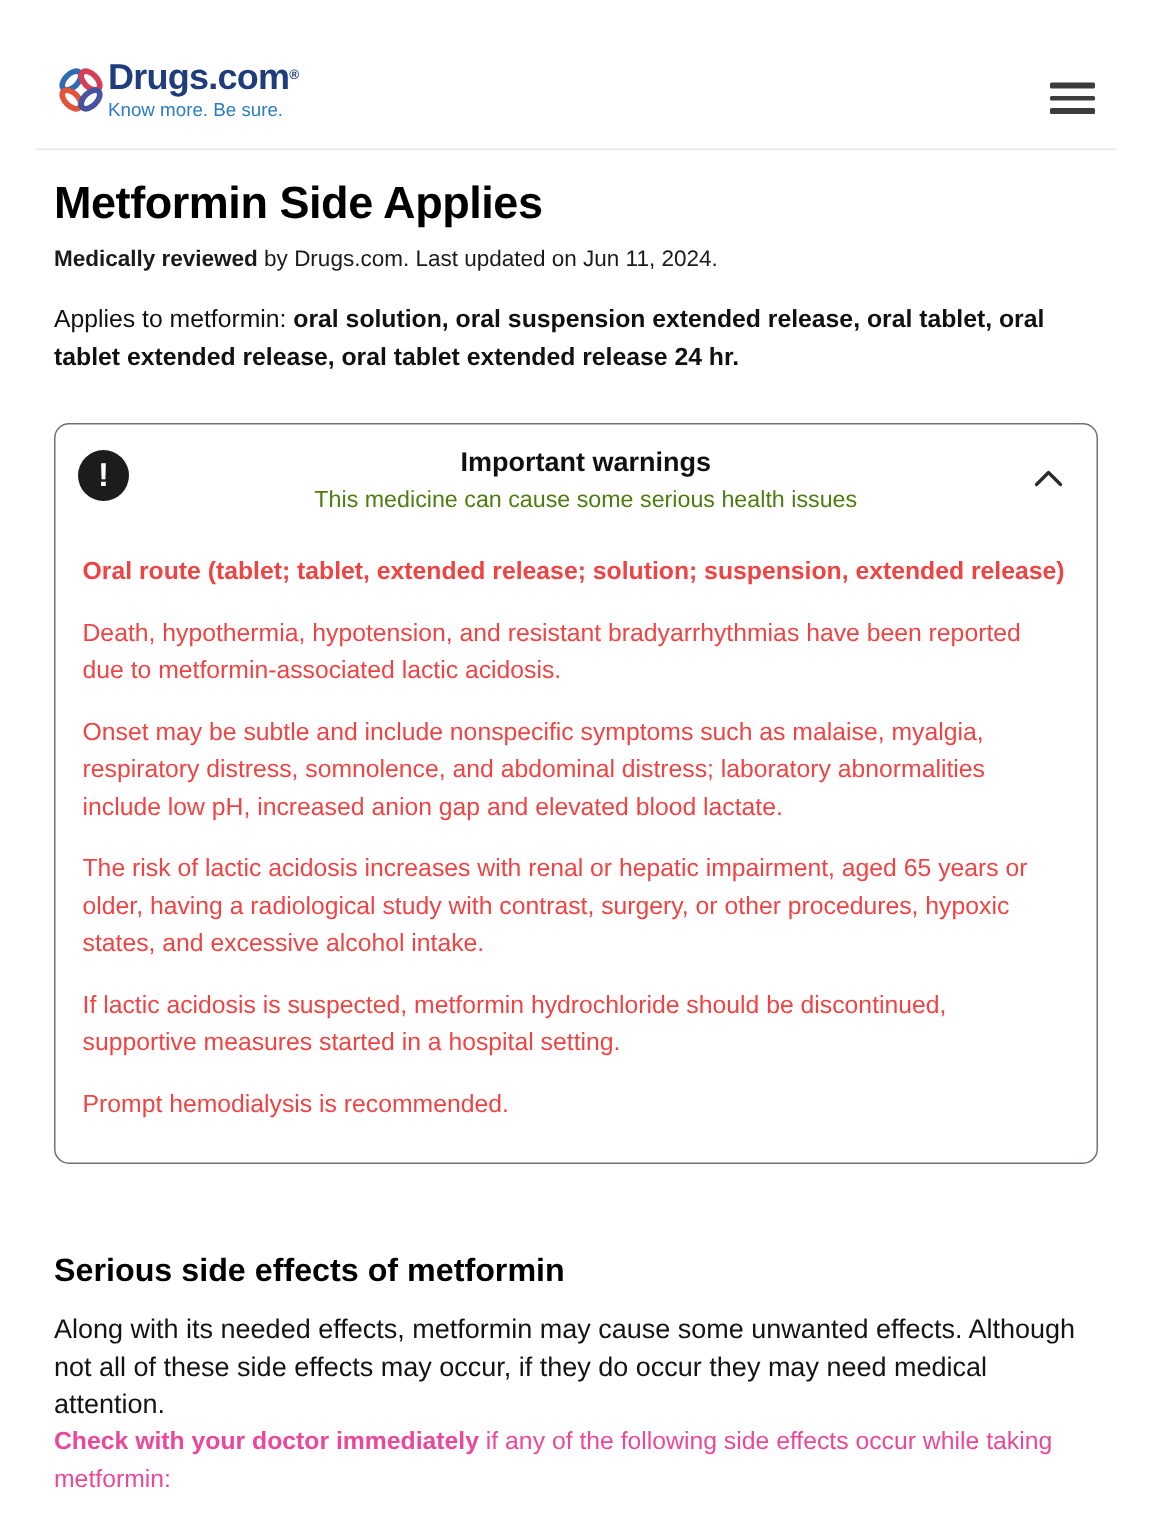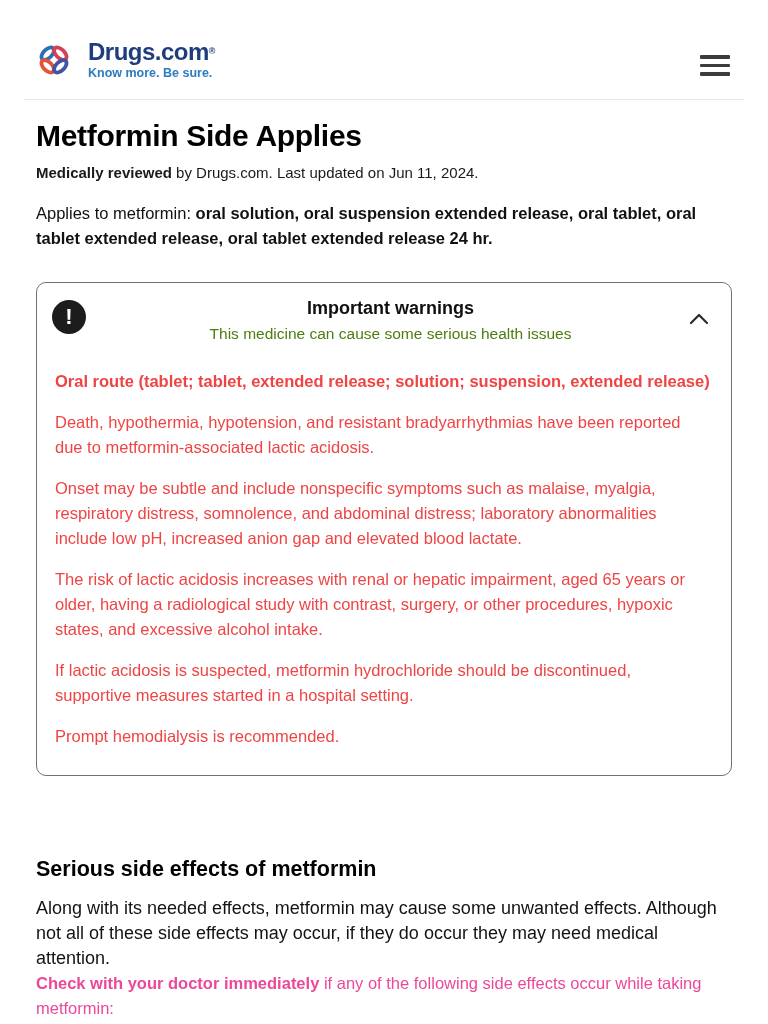--- a/index.html
+++ b/index.html
@@ -10,28 +10,28 @@
     color: #1b1b1b; overflow: hidden;
   }
 
   
   .site-header {
     margin: 0 24px;
     padding: 40px 12px 12px 12px;
     display: flex; align-items: flex-start; justify-content: space-between;
     border-bottom: 1px solid #e7e7ea;
   }
-  .logo { display: flex; align-items: center; gap: 16px; cursor: pointer; justify-content: space-between; }
+  .logo { display: flex; align-items: center; gap: 0; cursor: pointer; justify-content: space-between; }
   .logo-mark { width: 36px; height: 36px; flex: 0 0 auto; }
   .logo-text { line-height: 1; }
   .logo-brand {
     font-size: 24px; font-weight: bold; color: #1f3d7c; letter-spacing: -0.5px;
   }
   .logo-tm { font-size: 9px; vertical-align: super; color: #1f3d7c; font-weight: bold; }
-  .logo-tagline { font-size: 12.5px; font-weight: bold; color: #2b7cc0; margin-top: 3px; }
+  .logo-tagline { font-size: 12.5px; font-weight: normal; color: #2b7cc0; margin-top: 3px; }
 
   .menu-button {
     background: none; border: none; cursor: pointer;
     padding: 6px 2px; margin-top: 4px;
   }
   .menu-button .bar { width: 30px; height: 3.5px; background: #3c3c3c; margin: 5px 0; border-radius: 1px; }
 
   
   .page { padding: 0 36px; }
 
@@ -74,21 +74,21 @@
     padding: 8px 6px; margin-top: 6px;
   }
 
   .warning-body { padding: 26px 20px 26px 18px; font-size: 16.5px; line-height: 25px; color: #ef4444; }
   .warning-body .route-heading { font-weight: bold; margin-bottom: 16px; }
   .warning-body p.wpara { margin-top: 16px; }
   .warning-body p.wpara:first-of-type { margin-top: 0; }
 
   
   h2.section-heading {
-    margin-top: 81px;
+    margin-top: 59px;
     font-size: 21.5px; font-weight: bold; color: #000;
   }
   .section-intro { margin-top: 14px; font-size: 18px; line-height: 25px; color: #131313; }
   .check-line { font-size: 16.5px; line-height: 25px; color: #ec4899; }
   .check-line .lead { font-weight: bold; }
 </style>
 </head>
 <body>
 
 <header class="site-header">

